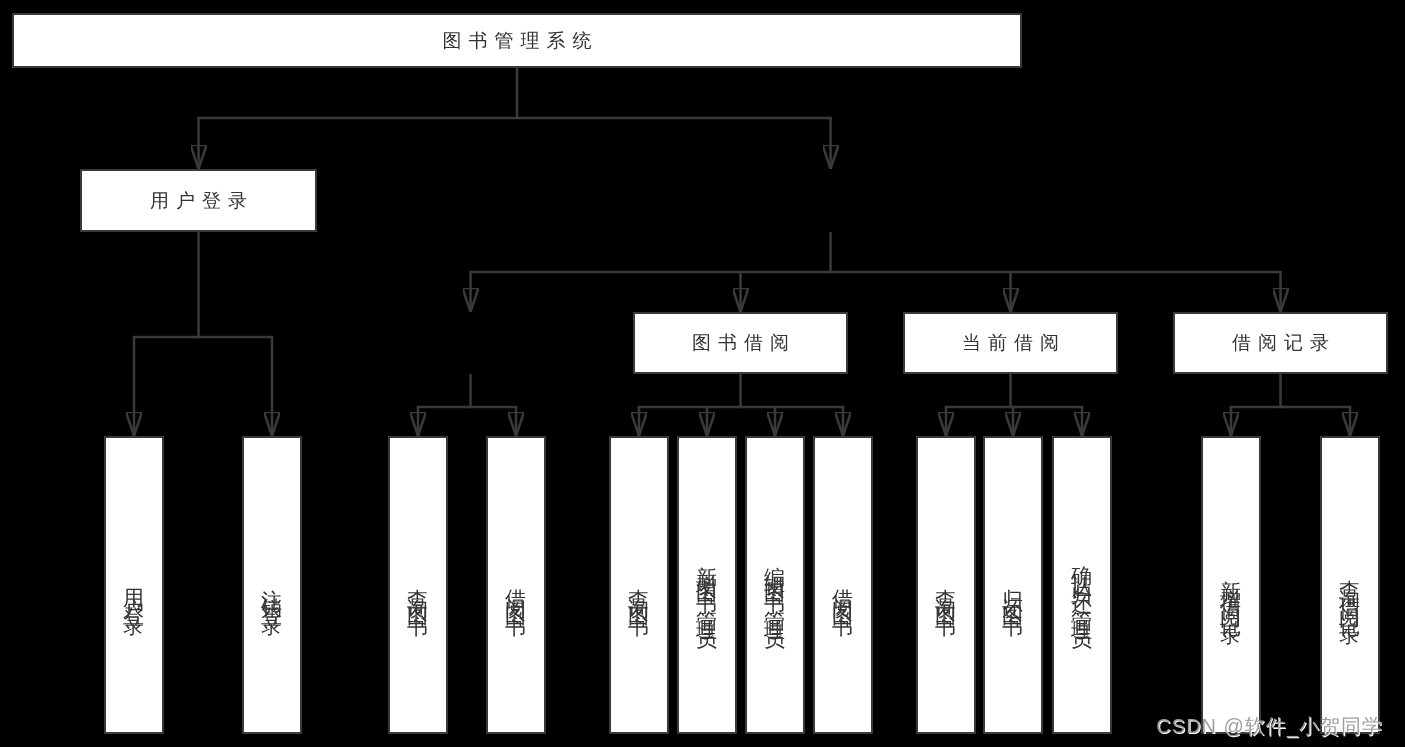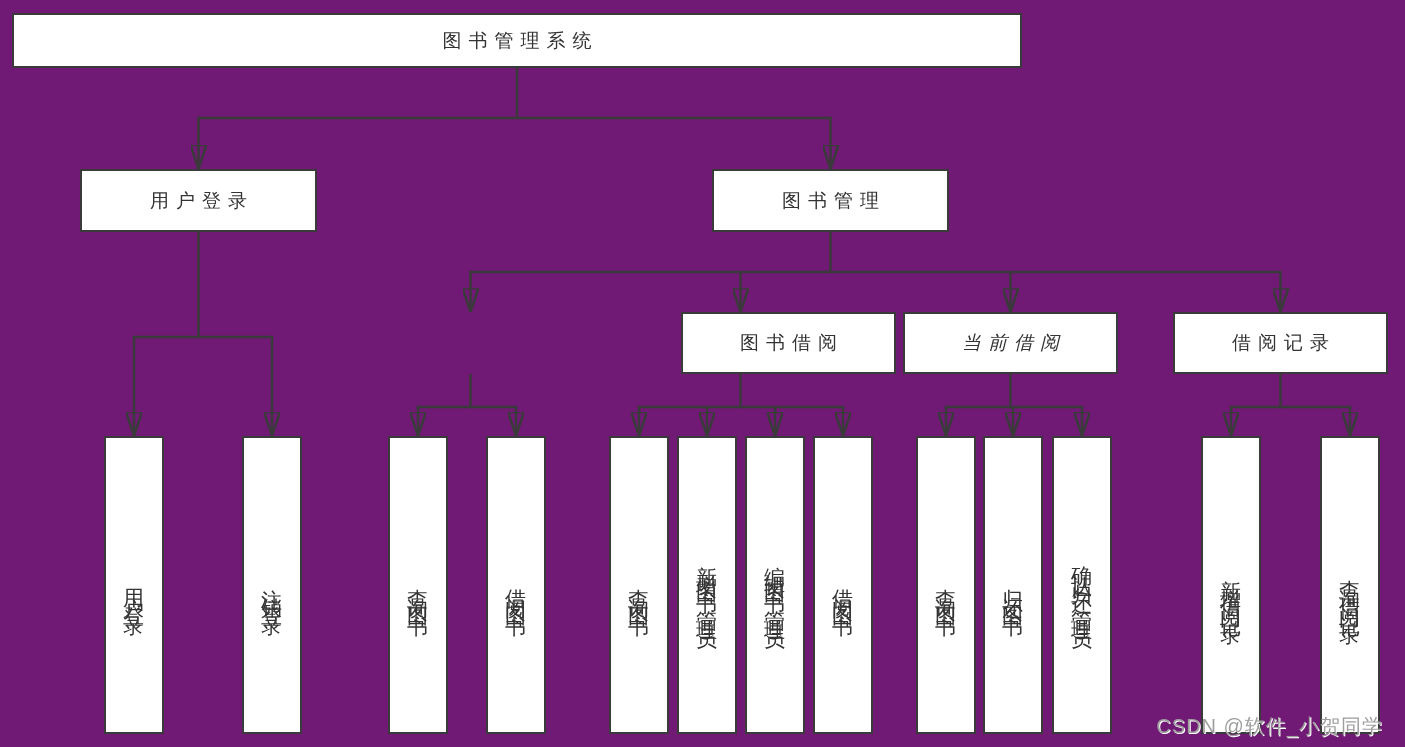--- a/index.html
+++ b/index.html
@@ -1,20 +1,20 @@
 <!DOCTYPE html>
 <html><head>
 <meta charset="utf-8">
 <style>
   html, body { margin: 0; padding: 0; background: #ffffff; }
   #stage {
     position: relative;
     width: 1405px;
     height: 747px;
-    background: #701a75;
+    background: #000000;
     font-family: "Liberation Sans", sans-serif;
     overflow: hidden;
   }
   #connectors {
     position: absolute;
     left: 0; top: 0;
     width: 1405px; height: 747px;
   }
   #connectors path, #connectors line {
     stroke: #3a3a3a;
@@ -120,24 +120,23 @@
       <path d="M1280.5,374 V408.3"></path>
       <path d="M1229.7,407 H1351.3"></path>
       <line x1="1231" y1="407" x2="1231" y2="436" marker-end="url(#arw)"></line>
       <line x1="1350" y1="407" x2="1350" y2="436" marker-end="url(#arw)"></line>
     </g>
   </svg>
 
   <div class="node hbox root-box" style="left:12px; top:13px; width:1010px; height:55px;">图书管理系统</div>
 
   <div class="node hbox" style="left:80px; top:169px; width:237px; height:63px;">用户登录</div>
-  <div class="node hbox" style="left:712px; top:169px; width:237px; height:63px;">图书管理</div>
 
-  <div class="node hbox" style="left:633px; top:312px; width:215px; height:62px;margin-left:48px;">图书借阅</div>
-  <div class="node hbox" style="left:903px; top:312px; width:215px; height:62px;font-style:italic;">当前借阅</div>
+  <div class="node hbox" style="left:633px; top:312px; width:215px; height:62px;">图书借阅</div>
+  <div class="node hbox" style="left:903px; top:312px; width:215px; height:62px;">当前借阅</div>
   <div class="node hbox" style="left:1173px; top:312px; width:215px; height:62px;">借阅记录</div>
 
   <div class="node vbox" style="left:104px; top:436px; width:60px; height:298px;">用户登录</div>
   <div class="node vbox" style="left:242px; top:436px; width:60px; height:298px;">注销登录</div>
 
   <div class="node vbox" style="left:388px; top:436px; width:60px; height:298px;">查询图书</div>
   <div class="node vbox" style="left:486px; top:436px; width:60px; height:298px;">借阅图书</div>
 
   <div class="node vbox" style="left:609px; top:436px; width:60px; height:298px;">查询图书</div>
   <div class="node vbox" style="left:677px; top:436px; width:60px; height:298px;">新增图书（管理员）</div>

